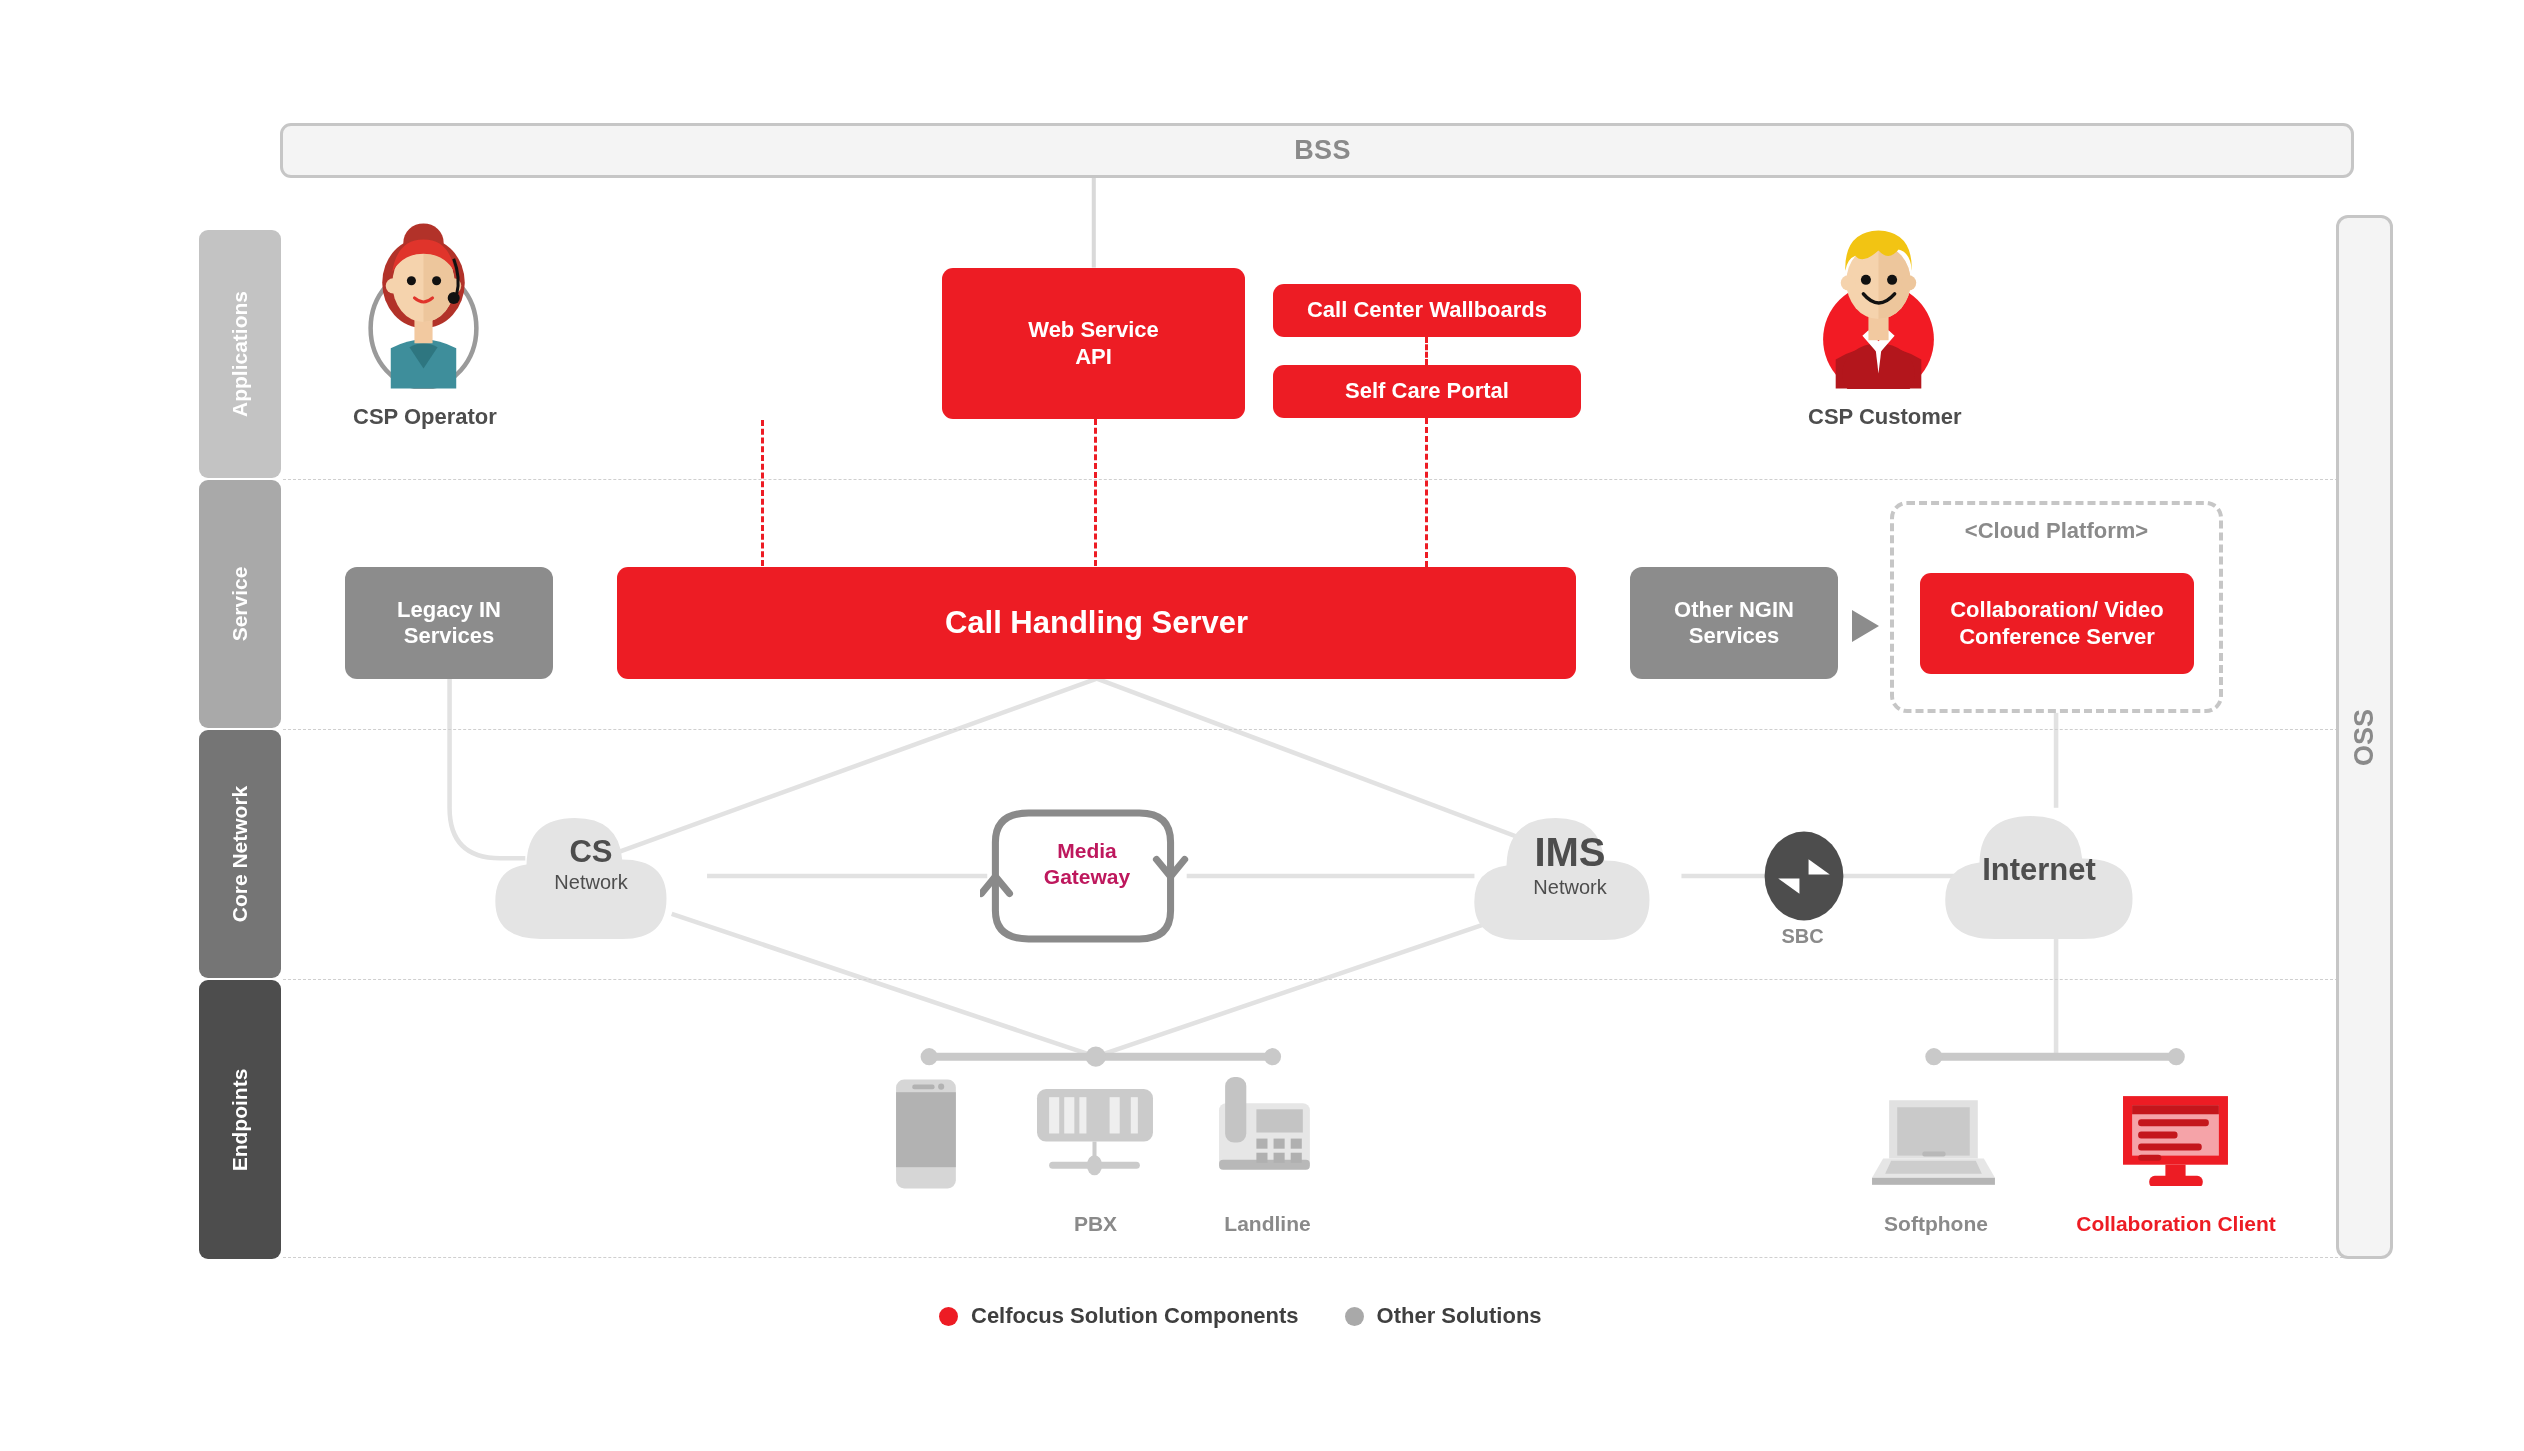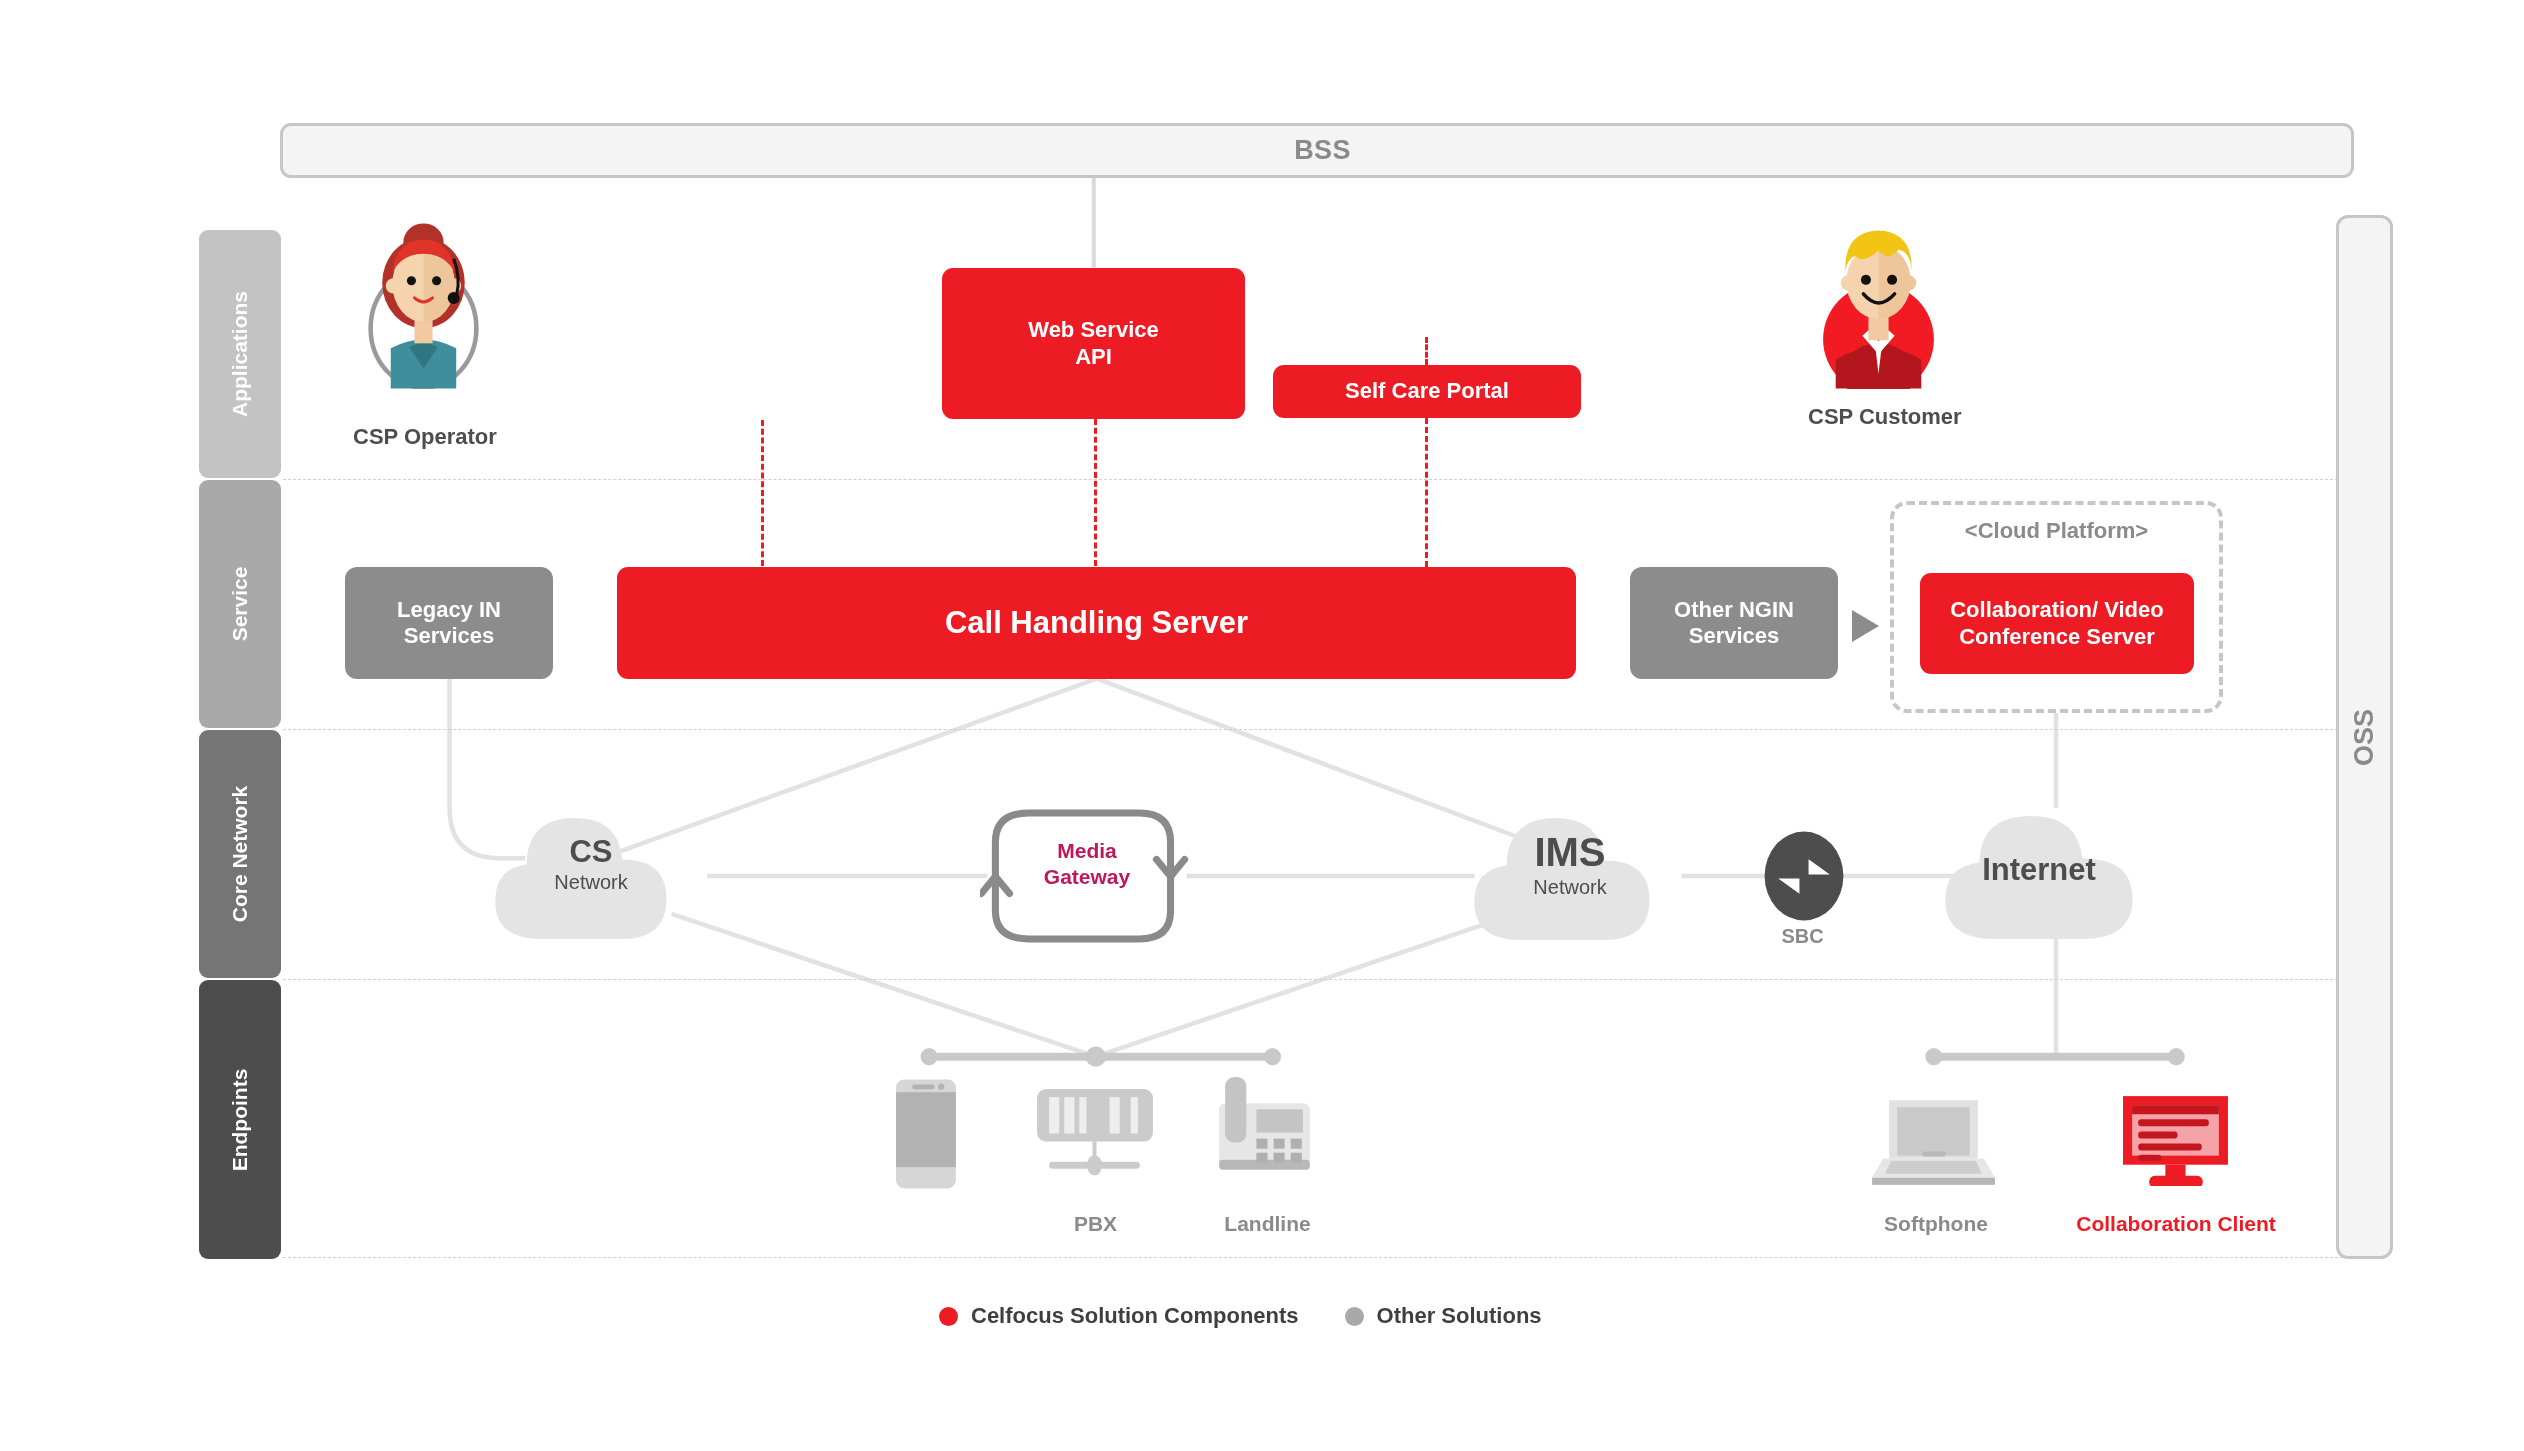--- a/index.html
+++ b/index.html
@@ -150,21 +150,21 @@
     <path d="M 78 98 Q 88 34 140 34 Q 192 34 202 98 Q 180 62 140 62 Q 100 62 78 98 Z" fill="#E0342B"></path>
 
     <circle cx="116" cy="116" r="9" fill="#111"></circle>
     <circle cx="166" cy="116" r="9" fill="#111"></circle>
 
     <path d="M 122 150 Q 140 166 158 150" fill="none" stroke="#E0342B" stroke-width="6" stroke-linecap="round"></path>
 
     <path d="M 200 72 Q 214 110 206 142" fill="none" stroke="#111" stroke-width="6"></path>
     <circle cx="200" cy="150" r="12" fill="#111"></circle>
   </svg>
-  <div class="persona-caption" style="left:353px;top:404px;width:141px;margin-top:20px;">CSP Operator</div>
+  <div class="persona-caption" style="left:353px;top:404px;width:141px;">CSP Operator</div>
 
   <svg class="abs" style="left:1808px;top:222px;width:141px;height:167px;" viewBox="0 0 280 330" width="141" height="167">
     <circle cx="140" cy="232" r="110" fill="#F21B24"></circle>
     <path d="M 55 330 L 55 272 Q 140 222 225 272 L 225 330 Z" fill="#B3161C"></path>
     <ellipse cx="140" cy="300" rx="72" ry="60" fill="#B3161C"></ellipse>
 
     <path d="M 108 225 L 140 262 L 172 225 L 160 214 L 140 236 L 120 214 Z" fill="#ffffff"></path>
     <path d="M 134 250 L 140 300 L 146 250 Z" fill="#ffffff"></path>
 
     <rect x="120" y="168" width="40" height="66" fill="#F2C9A0"></rect>
@@ -184,20 +184,23 @@
   <div class="persona-caption" style="left:1808px;top:404px;width:141px;">CSP Customer</div>
 
 
   <div class="abs red-box" id="box-web-service">
     <div>
       <div>Web Service</div>
       <div>API</div>
     </div>
   </div>
 
+  <div class="abs red-box" id="box-wallboards">
+    <span>Call Center Wallboards</span>
+  </div>
 
   <div class="abs red-box" id="box-self-care">
     <span>Self Care Portal</span>
   </div>
 
   <div class="abs red-dash" style="left:761px;top:420px;height:146px;"></div>
   <div class="abs red-dash" style="left:1094px;top:419px;height:147px;"></div>
   <div class="abs red-dash" style="left:1425px;top:337px;height:28px;"></div>
   <div class="abs red-dash" style="left:1425px;top:418px;height:149px;"></div>
 

